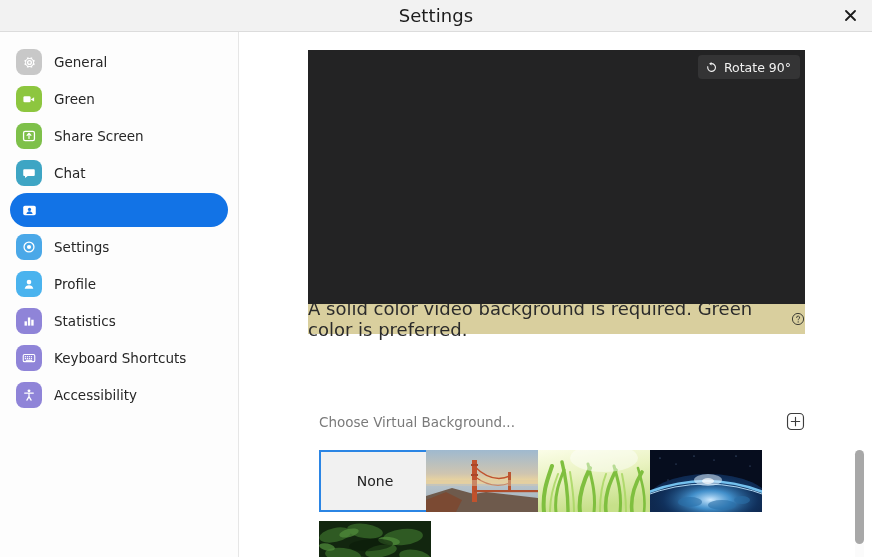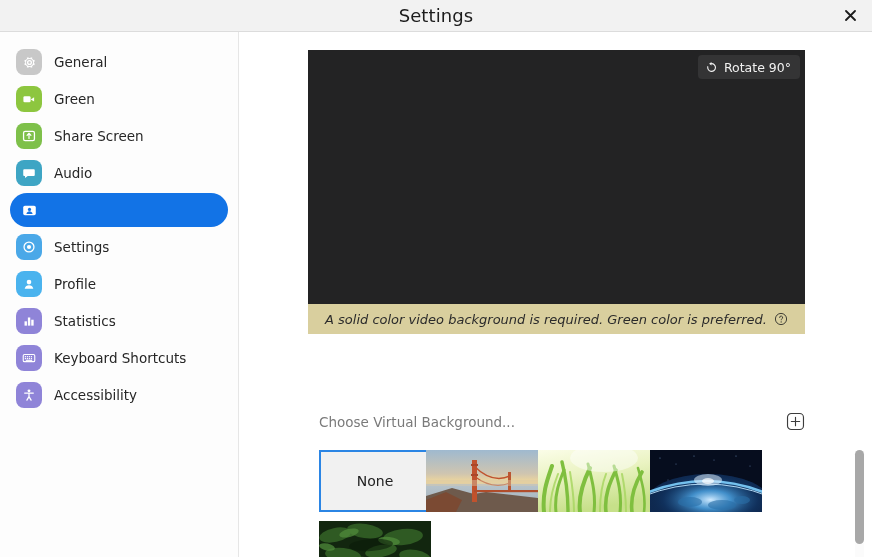--- a/index.html
+++ b/index.html
@@ -155,23 +155,22 @@
   .notice-bar {
     width: 497px;
     height: 30px;
     background: #d9cf9e;
     display: flex;
     align-items: center;
     justify-content: center;
     gap: 7px;
   }
   .notice-text {
-    font-size: 13px;
+    font-size: 18px;
     color: #2b2b2b;
-    font-style: italic;
   }
   .notice-help { display: flex; align-items: center; cursor: pointer; }
 
   
   .chooser-row {
     position: absolute;
     left: 80px;
     top: 380px;
     width: 486px;
     display: flex;
@@ -296,21 +295,21 @@
         </span>
         <span class="nav-label">Share Screen</span>
       </div>
 
       <div class="nav-item">
         <span class="nav-icon" style="background:#3ea5c4">
           <svg width="16" height="16" viewBox="0 0 20 20">
             <path d="M4 5.4h12a1.2 1.2 0 011.2 1.2v6a1.2 1.2 0 01-1.2 1.2H8.4L5 16.2v-2.4H4a1.2 1.2 0 01-1.2-1.2v-6A1.2 1.2 0 014 5.4z" fill="#ffffff"></path>
           </svg>
         </span>
-        <span class="nav-label">Audio</span>
+        <span class="nav-label">Chat</span>
       </div>
 
       <div class="nav-item active">
         <span class="nav-icon">
           <svg width="17" height="17" viewBox="0 0 20 20">
             <rect x="2.6" y="4.4" width="14.8" height="11.2" rx="2" fill="#ffffff"></rect>
             <circle cx="10" cy="8.7" r="1.9" fill="#1273e6"></circle>
             <path d="M6.3 14c.5-2 2-3 3.7-3s3.2 1 3.7 3z" fill="#1273e6"></path>
           </svg>
         </span>

